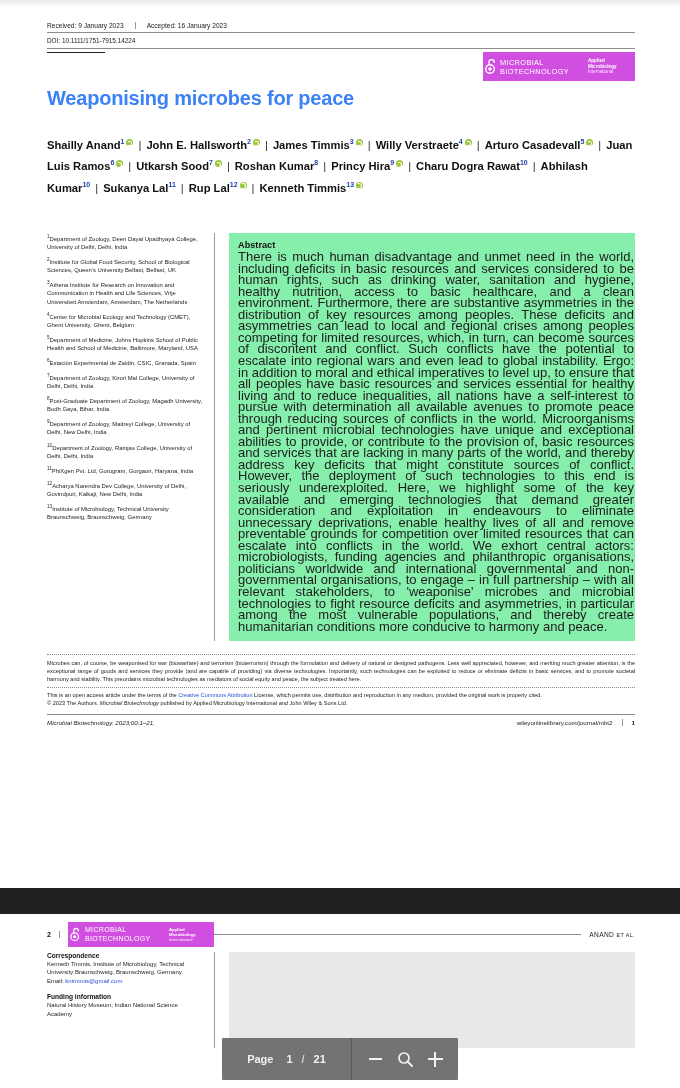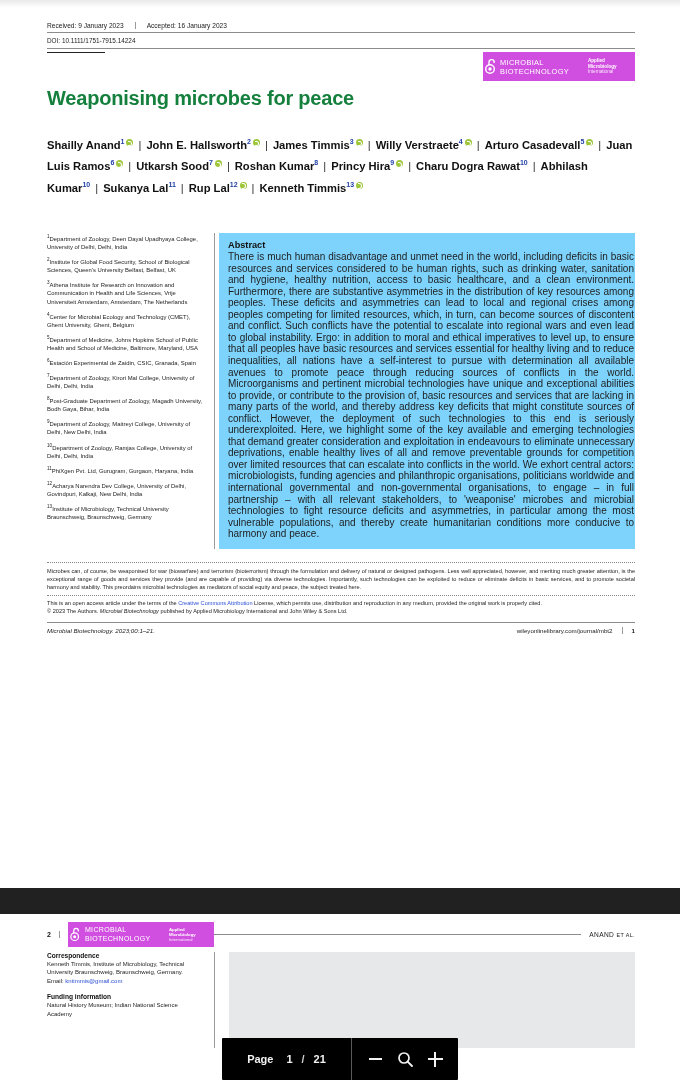--- a/index.html
+++ b/index.html
@@ -88,21 +88,21 @@
     width: 58px; height: 1.4px; background: #222; margin: 3px 0 7px 0;
   }
   .section-series {
     font-size: 7.4px; font-weight: bold; letter-spacing: 1.5px;
     color: #111;
   }
 
   
   .art-title {
     margin-top: 34px;
-    font-size: 20px; font-weight: bold; color: #15803d;
+    font-size: 20px; font-weight: bold; color: #3b82f6;
     letter-spacing: -0.2px;
   }
 
   
   .authors {
     margin-top: 23px;
     font-size: 11.2px; font-weight: bold; color: #111;
     line-height: 18.5px;
   }
   .authors .sep { font-weight: normal; color: #333; padding: 0 5px; }
@@ -128,29 +128,29 @@
     padding-right: 10px;
     border-right: 0.8px solid #9a9a9a;
   }
   .affil {
     font-size: 5.9px; line-height: 8.1px; color: #242424;
     margin-bottom: 5px;
   }
   .affil sup { font-size: 4.6px; }
 
   .col-right {
-    flex: 1 1 auto; margin-left: 4px;
-    background: #7dd3fc;
+    flex: 1 1 auto; margin-left: 14px;
+    background: #86efac;
     padding: 7px 1px 9px 9px;
   }
   .abs-head {
     font-size: 9.2px; font-weight: bold; color: #111; margin-bottom: 1px;
   }
   .abs-body {
-    font-size: 10px; line-height: 11.55px; color: #1d1d1d;
+    font-size: 13px; line-height: 11.55px; color: #1d1d1d;
     text-align: justify; hyphens: none;
   }
 
   
   .fn-block { margin-top: 13px; }
   .fn-rule-dot { border-top: 1.1px dotted #888; }
   .fn-text {
     font-size: 5.6px; line-height: 8px; color: #242424;
     text-align: justify; padding: 4px 0 4px 0;
   }
@@ -202,21 +202,21 @@
   .p2-p { font-size: 6px; line-height: 8.4px; color: #242424; }
   .p2-block { margin-bottom: 8px; }
   .p2-right {
     flex: 1 1 auto; margin-left: 14px; background: #e7e8ea; height: 96px;
   }
 
   
   .toolbar {
     position: absolute; left: 222px; top: 1038px;
     width: 236px; height: 42px;
-    background: #000000; color: #f2f2f2;
+    background: #737373; color: #f2f2f2;
     display: flex; align-items: center;
     border-radius: 1px;
   }
   .tb-left {
     display: flex; align-items: center; justify-content: center;
     width: 130px; height: 100%;
     border-right: 1px solid #5a5a5a;
     font-size: 11px; font-weight: bold;
   }
   .tb-left .lbl { margin-right: 13px; }

